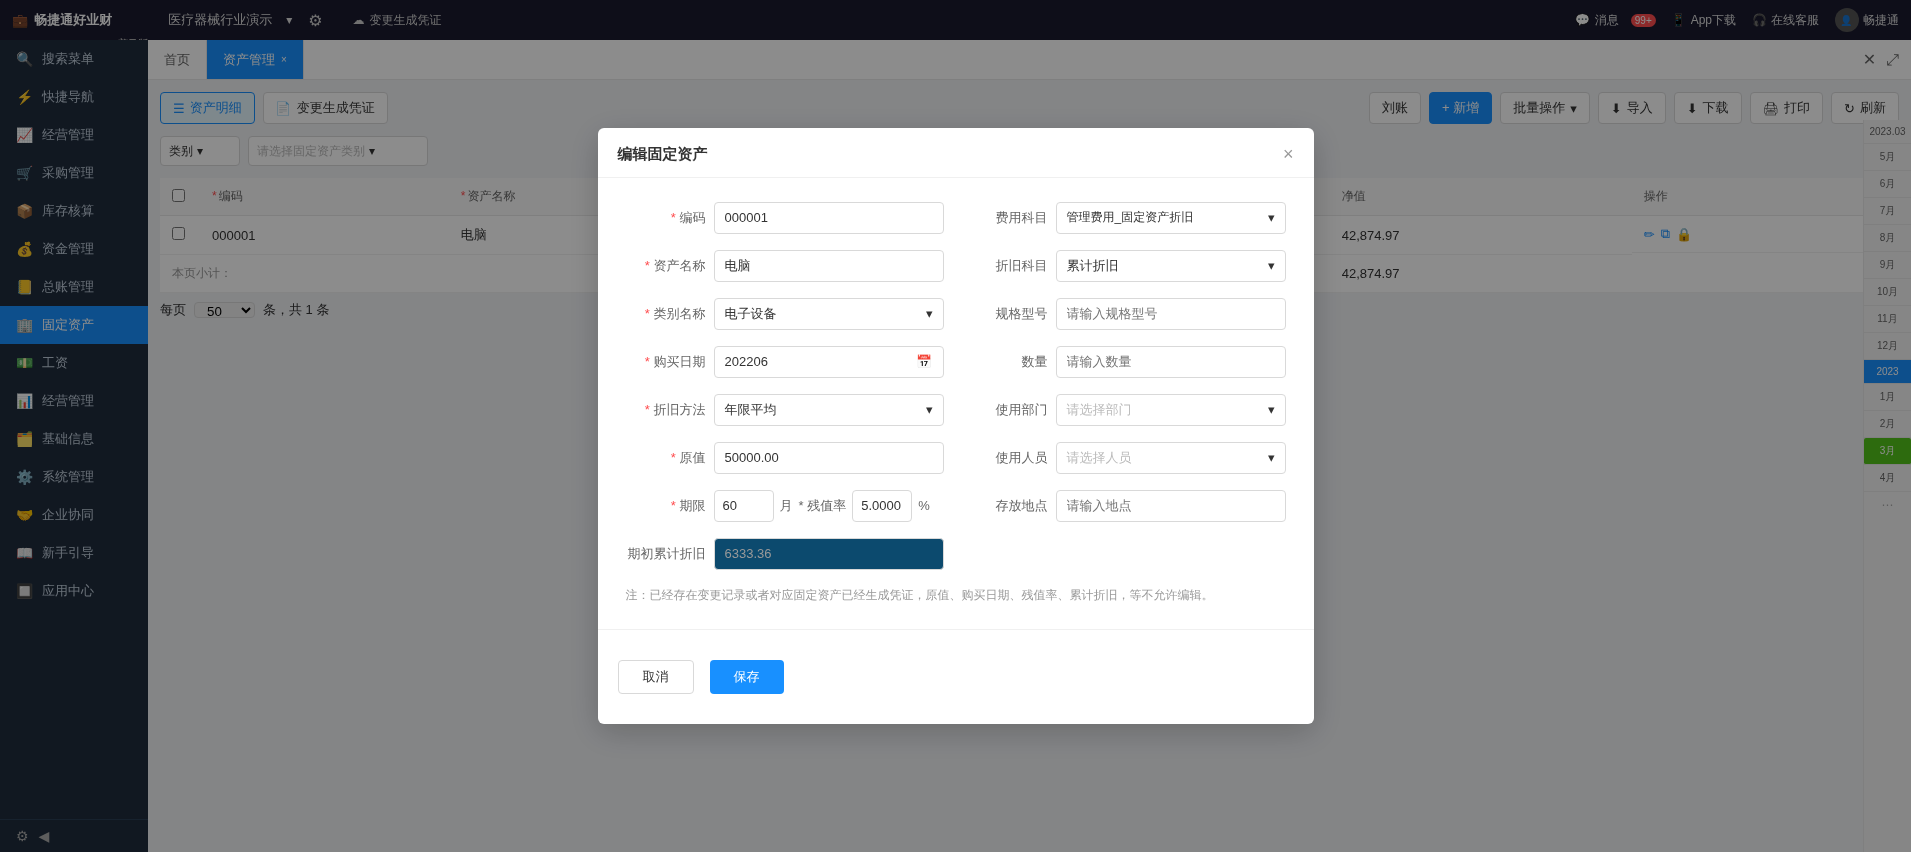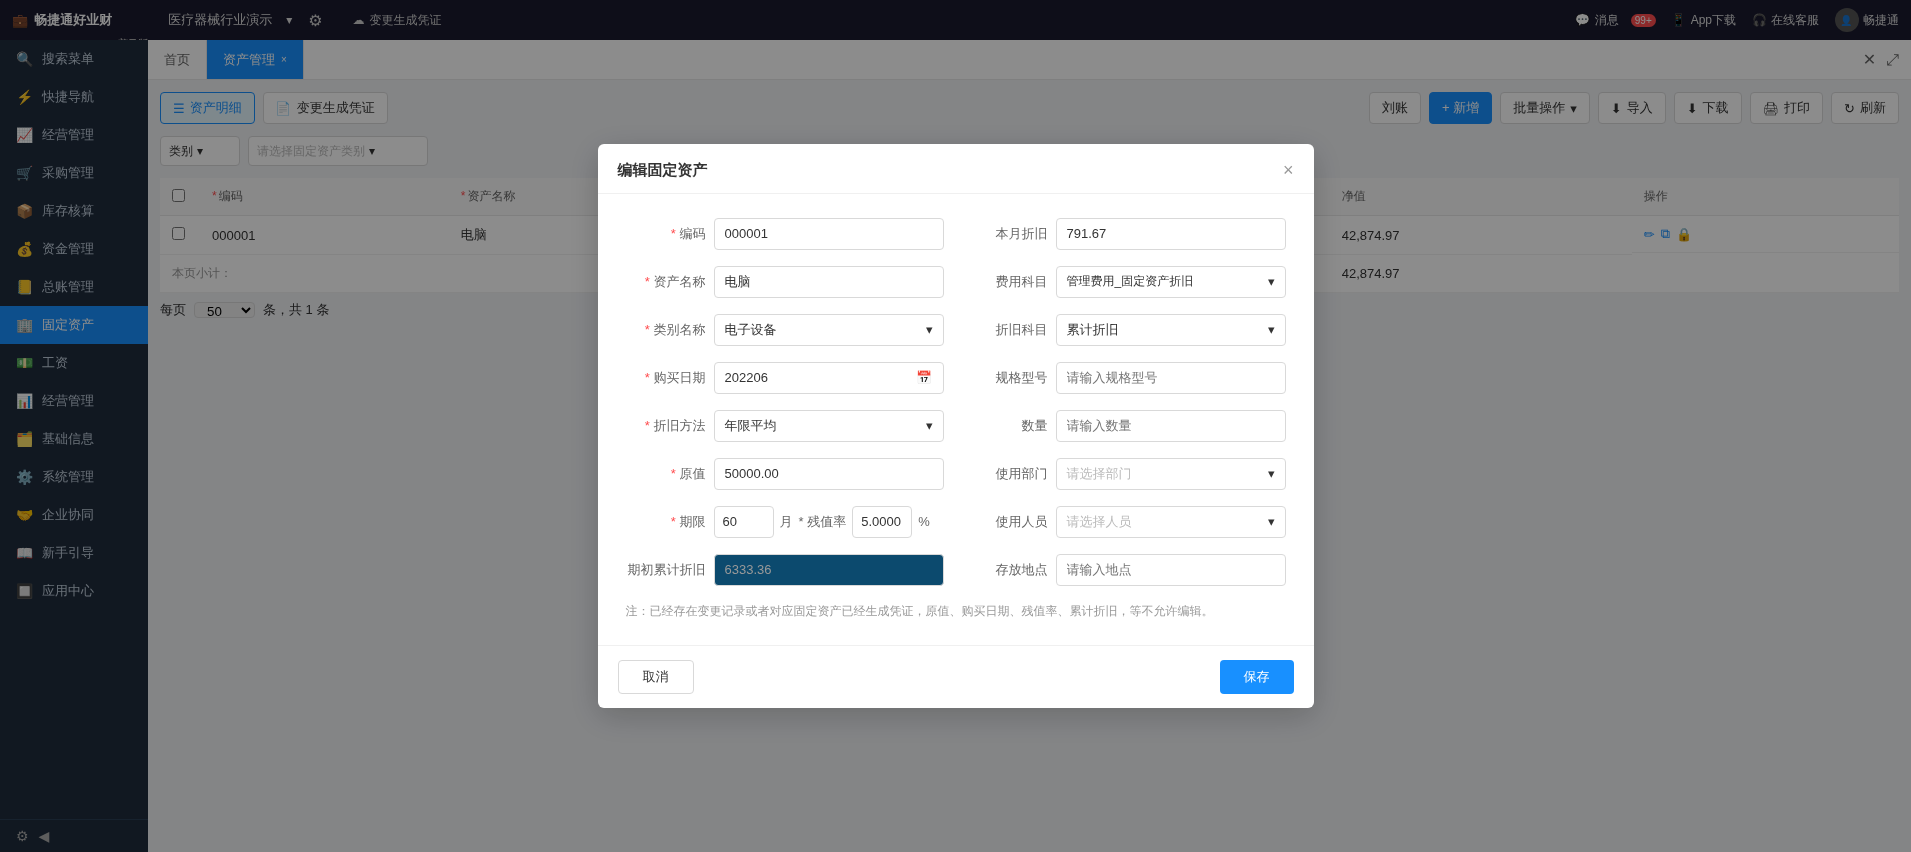--- a/index.html
+++ b/index.html
@@ -65,21 +65,21 @@
 
     
     .overlay { position: fixed; top: 0; left: 0; right: 0; bottom: 0; background: rgba(0,0,0,0.45); z-index: 100; display: flex; align-items: center; justify-content: center; }
 
     
     .dialog { background: #fff; border-radius: 6px; width: 716px; max-height: 700px; box-shadow: 0 8px 32px rgba(0,0,0,0.2); display: flex; flex-direction: column; }
     .dialog-header { display: flex; align-items: center; justify-content: space-between; padding: 16px 20px 12px; border-bottom: 1px solid #f0f0f0; }
     .dialog-title { font-size: 15px; font-weight: bold; color: #333; }
     .dialog-close { font-size: 18px; color: #999; cursor: pointer; background: none; border: none; }
     .dialog-body { padding: 24px 28px; flex: 1; overflow-y: auto; }
-    .dialog-footer { padding: 14px 20px; border-top: 1px solid #f0f0f0; display: flex; justify-content: space-between; gap: 8px; }
+    .dialog-footer { padding: 30px 20px; border-top: 1px solid #f0f0f0; display: flex; justify-content: flex-start; gap: 16px; }
 
     
     .form-grid { display: grid; grid-template-columns: 1fr 1fr; gap: 18px 24px; }
     .form-item { display: flex; align-items: center; gap: 8px; }
     .form-label { width: 80px; text-align: right; font-size: 13px; color: #666; flex-shrink: 0; }
     .form-label .req { color: #ff4d4f; }
     .form-input { flex: 1; height: 32px; border: 1px solid #d9d9d9; border-radius: 4px; padding: 0 10px; font-size: 13px; color: #333; outline: none; }
     .form-input.readonly { background: #0c4a6e; color: #999; }
     .form-select { flex: 1; height: 32px; border: 1px solid #d9d9d9; border-radius: 4px; padding: 0 10px; font-size: 13px; color: #333; background: #fff; display: flex; align-items: center; justify-content: space-between; cursor: pointer; }
     .form-input-date { flex: 1; height: 32px; border: 1px solid #d9d9d9; border-radius: 4px; padding: 0 10px; font-size: 13px; display: flex; align-items: center; justify-content: space-between; cursor: pointer; }
@@ -302,20 +302,37 @@
 
       <div class="pagination">
         <span>每页</span>
         <select class="page-select">
           <option>50</option>
           <option>100</option>
         </select>
         <span>条，共 1 条</span>
       </div>
 
+      <div style="position:absolute;right:0;top:40px;width:48px;background:#f5f5f5;border-left:1px solid #e8e8e8;height:calc(100% - 40px);display:flex;flex-direction:column;overflow:hidden;">
+        <div style="padding:6px 4px;font-size:10px;color:#666;text-align:center;border-bottom:1px solid #e8e8e8;">2023.03</div>
+        <div style="padding:6px 4px;font-size:10px;color:#666;text-align:center;border-bottom:1px solid #e8e8e8;">5月</div>
+        <div style="padding:6px 4px;font-size:10px;color:#666;text-align:center;border-bottom:1px solid #e8e8e8;">6月</div>
+        <div style="padding:6px 4px;font-size:10px;color:#666;text-align:center;border-bottom:1px solid #e8e8e8;">7月</div>
+        <div style="padding:6px 4px;font-size:10px;color:#666;text-align:center;border-bottom:1px solid #e8e8e8;">8月</div>
+        <div style="padding:6px 4px;font-size:10px;color:#666;text-align:center;border-bottom:1px solid #e8e8e8;">9月</div>
+        <div style="padding:6px 4px;font-size:10px;color:#666;text-align:center;border-bottom:1px solid #e8e8e8;">10月</div>
+        <div style="padding:6px 4px;font-size:10px;color:#666;text-align:center;border-bottom:1px solid #e8e8e8;">11月</div>
+        <div style="padding:6px 4px;font-size:10px;color:#666;text-align:center;border-bottom:1px solid #e8e8e8;">12月</div>
+        <div style="padding:6px 4px;font-size:10px;color:#fff;background:#1890ff;text-align:center;border-bottom:1px solid #e8e8e8;">2023</div>
+        <div style="padding:6px 4px;font-size:10px;color:#666;text-align:center;border-bottom:1px solid #e8e8e8;">1月</div>
+        <div style="padding:6px 4px;font-size:10px;color:#666;text-align:center;border-bottom:1px solid #e8e8e8;">2月</div>
+        <div style="padding:6px 4px;font-size:10px;color:#fff;background:#52c41a;text-align:center;border-bottom:1px solid #e8e8e8;border-radius:2px;">3月</div>
+        <div style="padding:6px 4px;font-size:10px;color:#666;text-align:center;border-bottom:1px solid #e8e8e8;">4月</div>
+        <div style="padding:6px 4px;font-size:12px;color:#aaa;text-align:center;">⋯</div>
+      </div>
     </div>
   </div>
 </div>
 
 <div class="overlay">
   <div class="dialog">
     <div class="dialog-header">
       <span class="dialog-title">编辑固定资产</span>
       <button class="dialog-close">×</button>
     </div>
@@ -401,26 +418,20 @@
           <div class="form-item">
             <span class="form-label">
               <span>期初累计折旧</span>
             </span>
             <input type="text" class="form-input readonly" readonly="" value="6333.36" style="">
           </div>
         </div>
 
         <div style="display:flex;flex-direction:column;gap:16px;">
 
-          <div class="form-item">
-            <span class="form-label">
-              <span>本月折旧</span>
-            </span>
-            <input type="text" class="form-input" value="791.67" style="">
-          </div>
 
           <div class="form-item">
             <span class="form-label">
               <span>费用科目</span>
             </span>
             <div class="form-select">
               <span style="font-size:12px;">管理费用_固定资产折旧</span>
               <span>▾</span>
             </div>
           </div>

